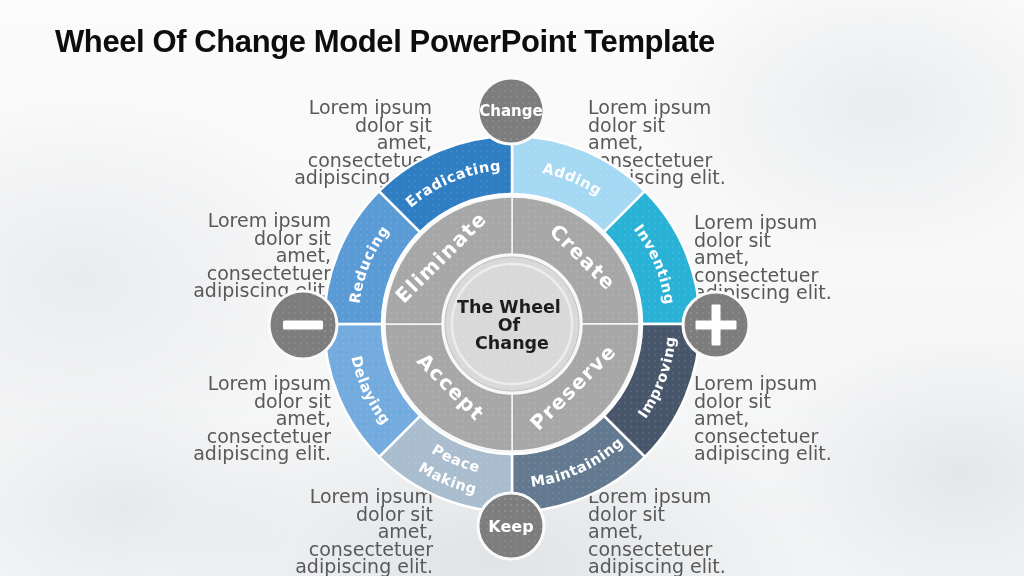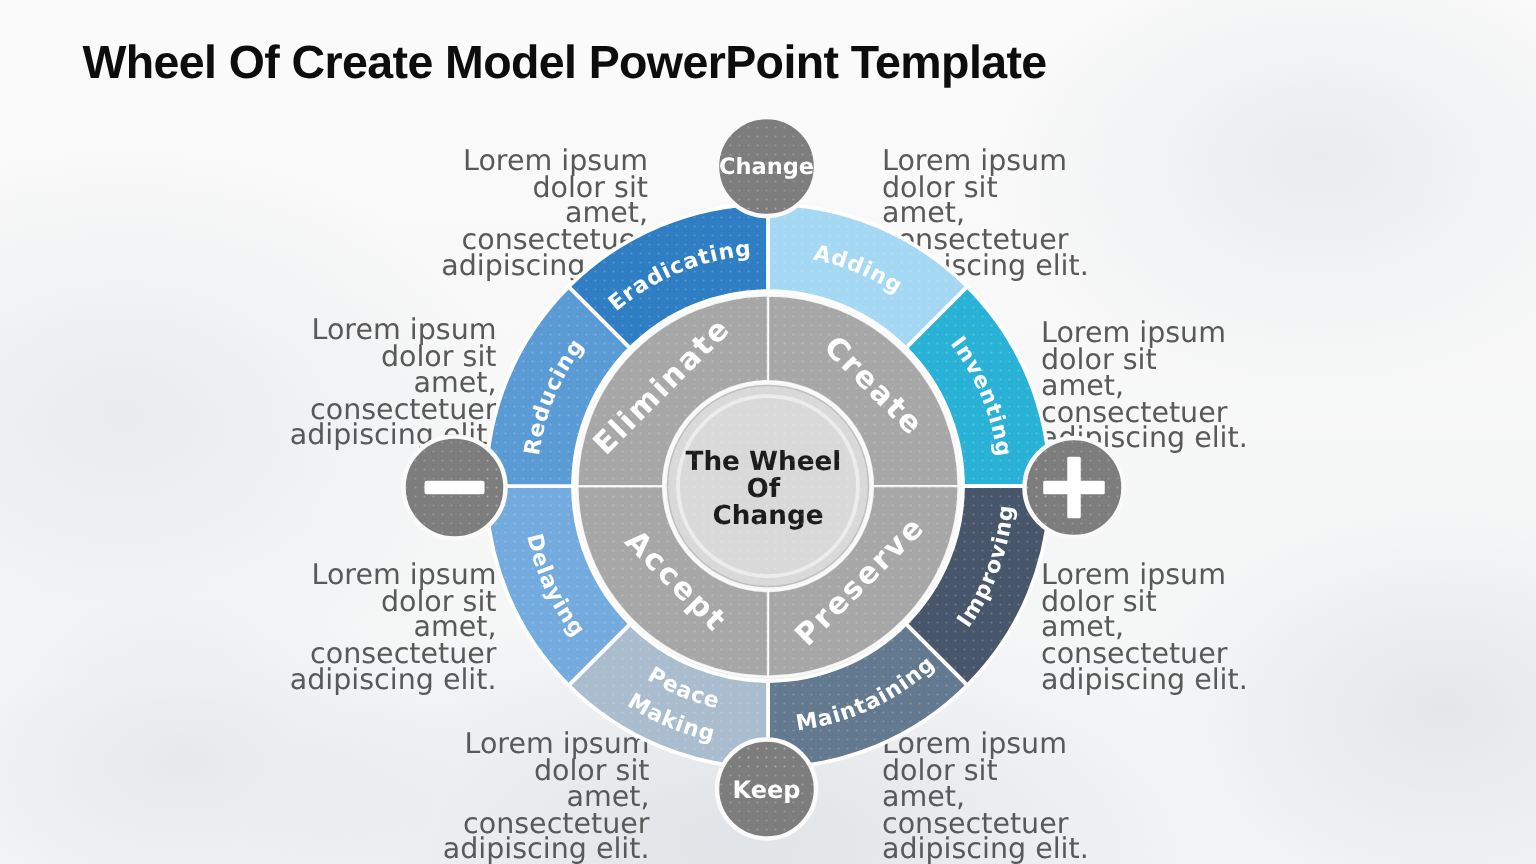--- a/index.html
+++ b/index.html
@@ -36,21 +36,21 @@
   .seg-label{font-size:14.5px;font-weight:bold;fill:#ffffff;letter-spacing:0.6px;}
   .quad-label{font-size:20px;font-weight:bold;fill:#ffffff;letter-spacing:1.5px;}
   .center-label{font-size:17.5px;font-weight:bold;fill:#1c1c1c;text-anchor:middle;}
   .node-label{font-weight:bold;fill:#ffffff;text-anchor:middle;}
 </style>
 </head>
 <body>
 
 <div class="bg"></div>
 
-<div class="title">Wheel Of Create Model PowerPoint Template</div>
+<div class="title">Wheel Of Change Model PowerPoint Template</div>
 
 <div class="callout right-al" style="left:282px;top:99px;width:150px;">Lorem ipsum dolor sit
 amet, consectetuer
 adipiscing elit.</div>
 <div class="callout left-al" style="left:588px;top:99px;width:158px;">Lorem ipsum dolor sit
 amet, consectetuer
 adipiscing elit.</div>
 <div class="callout right-al" style="left:184px;top:212px;width:147px;">Lorem ipsum dolor sit
 amet, consectetuer
 adipiscing elit.</div>

